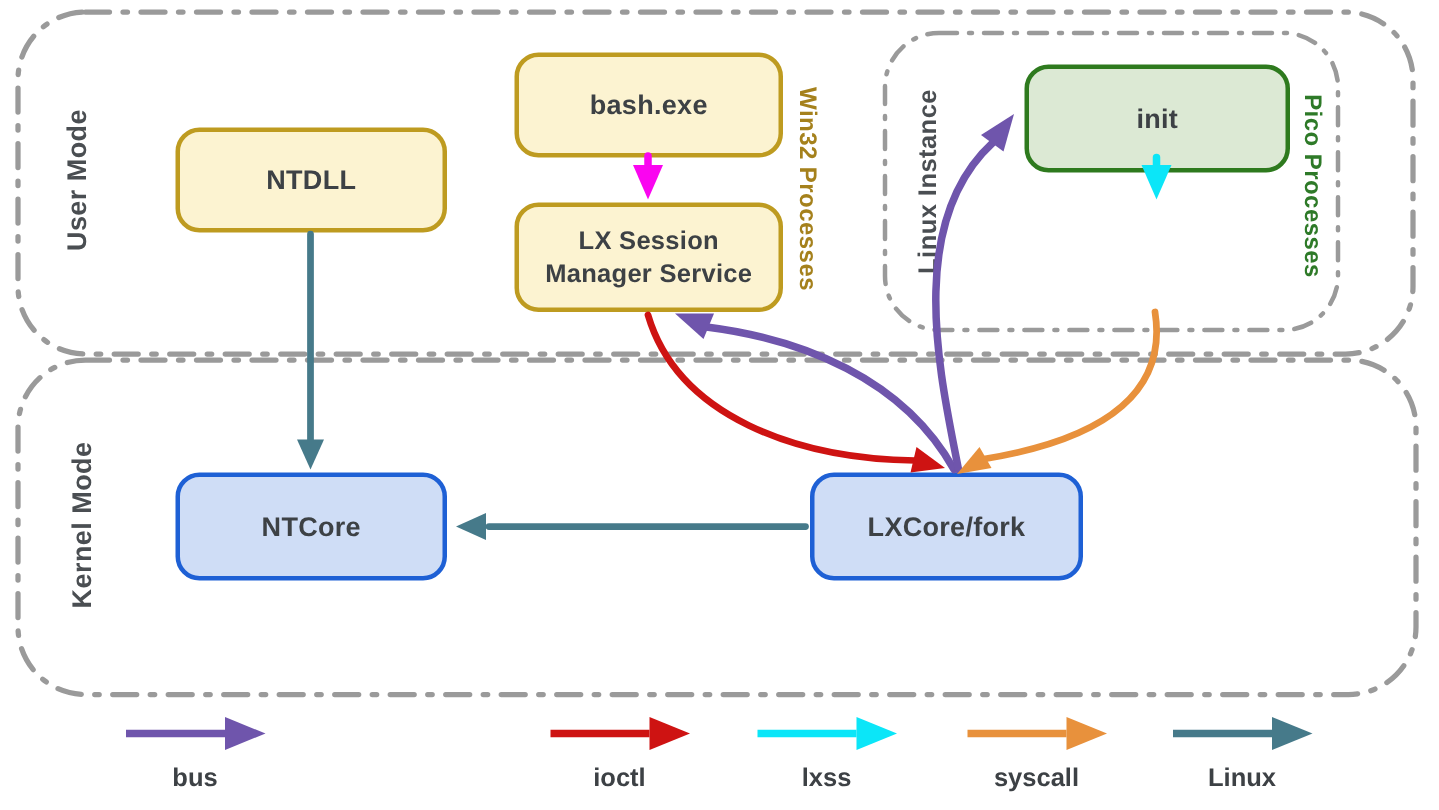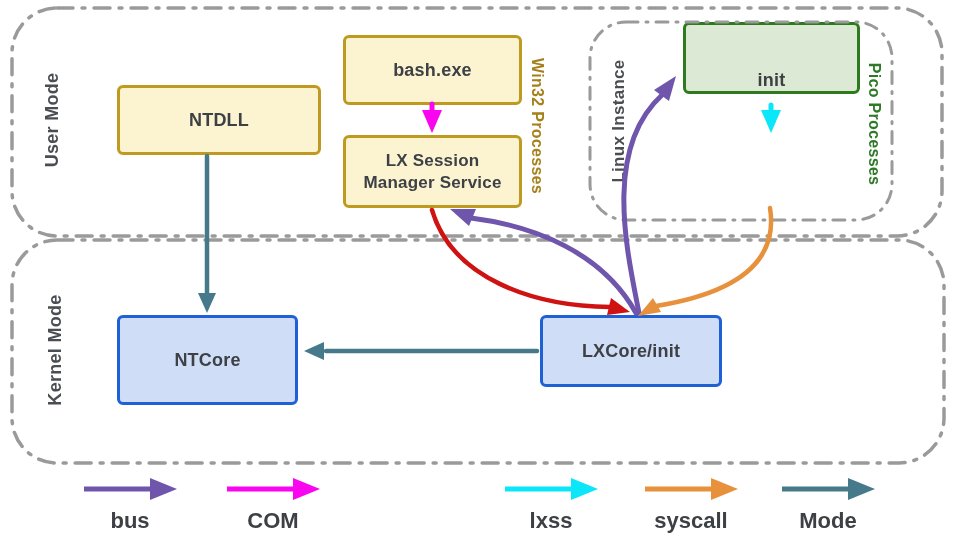--- a/index.html
+++ b/index.html
@@ -12,36 +12,36 @@
   .region-rect{fill:none;stroke:var(--region_border);stroke-width:3.5;stroke-dasharray:16 9 3 9;stroke-linecap:round;}
   .region-rect.inner{stroke-width:3;stroke-dasharray:12 8 2 8;}
   .edge{fill:none;stroke-linecap:round;}
   .st-bus{stroke:var(--bus);} .fl-bus{fill:var(--bus);stroke:none;}
   .st-com{stroke:var(--com);} .fl-com{fill:var(--com);stroke:none;}
   .st-ioctl{stroke:var(--ioctl);} .fl-ioctl{fill:var(--ioctl);stroke:none;}
   .st-fork{stroke:var(--fork);} .fl-fork{fill:var(--fork);stroke:none;}
   .st-syscall{stroke:var(--syscall);} .fl-syscall{fill:var(--syscall);stroke:none;}
   .st-apis{stroke:var(--apis);} .fl-apis{fill:var(--apis);stroke:none;}
   .node{
-    position:absolute;z-index:1;border:3px solid;border-radius:6px;
+    position:absolute;z-index:1;border:3px solid;border-radius:16px;
     display:flex;align-items:center;justify-content:center;text-align:center;
     font-weight:bold;font-size:18px;color:var(--node_text);letter-spacing:.2px;
     box-sizing:border-box;line-height:1.25;
   }
   .node-yellow{background:var(--yellow_fill);border-color:var(--yellow_border);}
   .node-green{background:var(--green_fill);border-color:var(--green_border);}
   .node-blue{background:var(--blue_fill);border-color:var(--blue_border);}
   .vlabel{
     position:absolute;z-index:2;font-weight:bold;white-space:nowrap;
     transform:translate(-50%,-50%) rotate(-90deg);color:var(--mode_label);
     letter-spacing:.3px;
   }
   .vlabel.cw{transform:translate(-50%,-50%) rotate(90deg);}
   .legend-item{position:absolute;top:476px;width:100px;text-align:center;z-index:1;}
-  .legend-label{font-weight:bold;font-size:22px;color:var(--node_text);margin-top:2px;}
+  .legend-label{font-weight:bold;font-size:17px;color:var(--node_text);margin-top:2px;}
 </style>
 </head>
 <body>
 
 <div class="stage">
 
   <svg class="overlay" width="959" height="540" viewBox="0 0 959 540">
     <rect class="region-rect" x="12" y="8" width="930" height="228" rx="45"></rect>
     <rect class="region-rect" x="12" y="240" width="932" height="223" rx="45"></rect>
     <rect class="region-rect inner" x="590" y="22" width="302" height="198" rx="36"></rect>
@@ -70,68 +70,68 @@
     <path class="edge st-syscall" stroke-width="4.5" d="M 770 208 C 778 258 742 292 656 306"></path>
     <polygon class="fl-syscall" points="638,316 653,298 661,312"></polygon>
   </svg>
 
   <div class="vlabel" style="left:52px;top:120px;font-size:18px;">User Mode</div>
   <div class="vlabel" style="left:55px;top:350px;font-size:18px;">Kernel Mode</div>
   <div class="vlabel" style="left:619px;top:121px;font-size:17px;">Linux Instance</div>
   <div class="vlabel cw" style="left:537px;top:126px;font-size:16px;color:var(--win32_label);">Win32 Processes</div>
   <div class="vlabel cw" style="left:874px;top:124px;font-size:16px;color:var(--pico_label);">Pico Processes</div>
 
-  <div class="node node-yellow" style="left:117px;top:85px;width:204px;height:70px;">
+  <div class="node node-yellow" style="left:117px;top:85px;width:181px;height:70px;">
     <span>NTDLL</span>
   </div>
   <div class="node node-yellow" style="left:343px;top:35px;width:179px;height:70px;">
     <span>bash.exe</span>
   </div>
   <div class="node node-yellow" style="left:343px;top:135px;width:179px;height:73px;font-size:17px;padding:12px 14px;">
     <span>LX Session Manager Service</span>
   </div>
-  <div class="node node-green" style="left:683px;top:22px;width:177px;height:72px;align-items:flex-end;">
+  <div class="node node-green" style="left:683px;top:43px;width:177px;height:72px;">
     <span>init</span>
   </div>
-  <div class="node node-blue" style="left:117px;top:315px;width:181px;height:90px;align-items:center;">
+  <div class="node node-blue" style="left:117px;top:315px;width:181px;height:72px;align-items:center;">
     <span>NTCore</span>
   </div>
   <div class="node node-blue" style="left:540px;top:315px;width:182px;height:72px;">
-    <span>LXCore/init</span>
+    <span>LXCore/fork</span>
   </div>
 
   <div class="legend-item" style="left:80px;">
     <svg width="100" height="26">
       <line class="st-bus" x1="4" y1="13" x2="70" y2="13" stroke-width="5"></line>
       <polygon class="fl-bus" points="70,2 70,24 97,13"></polygon>
     </svg>
     <div class="legend-label">bus</div>
   </div>
-  <div class="legend-item" style="left:223px;">
+  <div class="legend-item" style="left:363px;">
     <svg width="100" height="26">
-      <line class="st-com" x1="4" y1="13" x2="70" y2="13" stroke-width="5"></line>
-      <polygon class="fl-com" points="70,2 70,24 97,13"></polygon>
+      <line class="st-ioctl" x1="4" y1="13" x2="70" y2="13" stroke-width="5"></line>
+      <polygon class="fl-ioctl" points="70,2 70,24 97,13"></polygon>
     </svg>
-    <div class="legend-label">COM</div>
+    <div class="legend-label">ioctl</div>
   </div>
   <div class="legend-item" style="left:501px;">
     <svg width="100" height="26">
       <line class="st-fork" x1="4" y1="13" x2="70" y2="13" stroke-width="5"></line>
       <polygon class="fl-fork" points="70,2 70,24 97,13"></polygon>
     </svg>
     <div class="legend-label">lxss</div>
   </div>
   <div class="legend-item" style="left:641px;">
     <svg width="100" height="26">
       <line class="st-syscall" x1="4" y1="13" x2="70" y2="13" stroke-width="5"></line>
       <polygon class="fl-syscall" points="70,2 70,24 97,13"></polygon>
     </svg>
     <div class="legend-label">syscall</div>
   </div>
   <div class="legend-item" style="left:778px;">
     <svg width="100" height="26">
       <line class="st-apis" x1="4" y1="13" x2="70" y2="13" stroke-width="5"></line>
       <polygon class="fl-apis" points="70,2 70,24 97,13"></polygon>
     </svg>
-    <div class="legend-label">Mode</div>
+    <div class="legend-label">Linux</div>
   </div>
 
 </div>
 
 </body></html>

